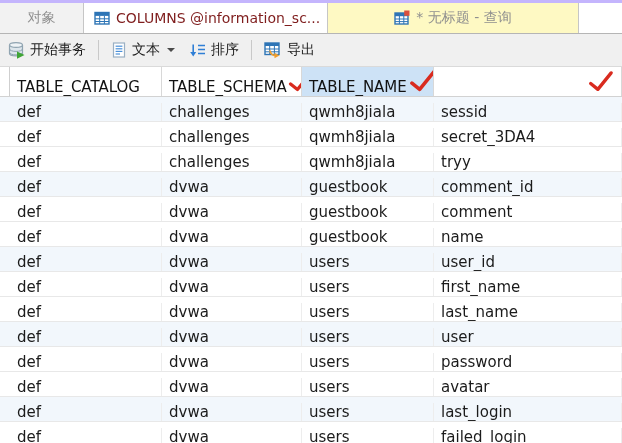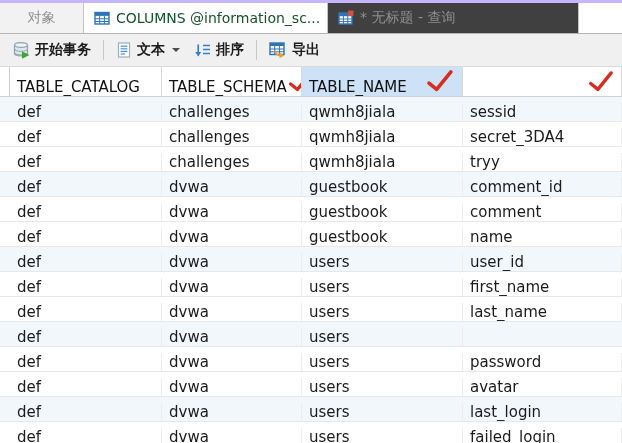--- a/index.html
+++ b/index.html
@@ -3,39 +3,39 @@
 <meta charset="utf-8">
 <style>
   html,body{margin:0;padding:0;}
   body{font-family:"DejaVu Sans","Liberation Sans",sans-serif;background:#fff;}
   .app{position:relative;width:622px;height:443px;overflow:hidden;background:#fff;border-top:3px solid #c4b5fd;box-sizing:border-box;}
 
   
   .tabbar{display:flex;height:30px;border-bottom:1px solid #b5b5b5;background:#fff;}
   .tab{display:flex;align-items:center;box-sizing:border-box;font-size:14px;color:#8f8f8f;padding:0 10px;border-right:1px solid #c6c6c6;white-space:nowrap;overflow:hidden;}
   .tab.first{width:84px;justify-content:center;background:#f2f2f2;}
-  .tab.active{width:244px;background:#fff;color:#14532d;}
-  .tab.inactive{width:251px;background:#404040;}
+  .tab.active{width:244px;background:#fff;color:#7f1d1d;}
+  .tab.inactive{width:251px;background:#fef9c3;justify-content:center;}
   .tab .ticon{margin-right:6px;flex:0 0 auto;display:flex;}
 
   
-  .toolbar{display:flex;align-items:center;height:33px;background:#f0f0f0;border-bottom:1px solid #dadada;padding-left:5px;box-sizing:border-box;font-weight:bold;}
+  .toolbar{display:flex;align-items:center;height:33px;background:#f0f0f0;border-bottom:1px solid #dadada;box-sizing:border-box;}
   .tbtn{display:flex;align-items:center;gap:5px;font-size:14px;color:#1c1c1c;padding:0 7px;height:26px;cursor:default;white-space:nowrap;}
   .tsep{width:1px;height:20px;background:#c9c9c9;margin:0 5px;}
   .caret{width:0;height:0;border-left:4px solid transparent;border-right:4px solid transparent;border-top:4px solid #4a4a4a;margin-left:2px;}
 
   
   .grid{position:relative;}
   .grid-header{display:flex;height:30px;background:#fff;border-bottom:1px solid #d2d2d2;box-sizing:border-box;}
   .hcell{display:flex;align-items:flex-end;box-sizing:border-box;border-right:1px solid #d8d8d8;font-size:15px;color:#111;padding-left:7px;overflow:hidden;white-space:nowrap;}
   .hcell.selected{background:#cde2f6;}
   .gutter{width:10px;box-sizing:border-box;border-right:1px solid #cfcfcf;background:#fff;flex:0 0 auto;}
   .col1{width:152px;flex:0 0 auto;}
   .col2{width:140px;flex:0 0 auto;}
-  .col3{width:161px;flex:0 0 auto;}
+  .col3{width:132px;flex:0 0 auto;}
   .col4{flex:1 1 auto;}
   .checkmark{margin-left:auto;margin-right:6px;flex:0 0 auto;transform:rotate(-6deg);}
   .grid-row{display:flex;height:25px;box-sizing:border-box;border-bottom:1px solid #e8e8e8;background:#fff;align-items:flex-end;}
   .grid-row:nth-child(3n+1){background:#f2f7fc;}
   .cell{display:flex;align-items:center;box-sizing:border-box;border-right:1px solid #ededed;font-size:15px;color:#1b1b1b;padding-left:7px;overflow:hidden;white-space:nowrap;}
 </style>
 </head>
 <body>
 
 <div class="app">
@@ -223,20 +223,21 @@
           <div class="cell col1">def</div>
           <div class="cell col2">dvwa</div>
           <div class="cell col3">users</div>
           <div class="cell col4">last_name</div>
         </div>
         <div class="grid-row">
           <div class="gutter"></div>
           <div class="cell col1">def</div>
           <div class="cell col2">dvwa</div>
           <div class="cell col3">users</div>
+          <div class="cell col4">user</div>
         </div>
         <div class="grid-row">
           <div class="gutter"></div>
           <div class="cell col1">def</div>
           <div class="cell col2">dvwa</div>
           <div class="cell col3">users</div>
           <div class="cell col4">password</div>
         </div>
         <div class="grid-row">
           <div class="gutter"></div>

